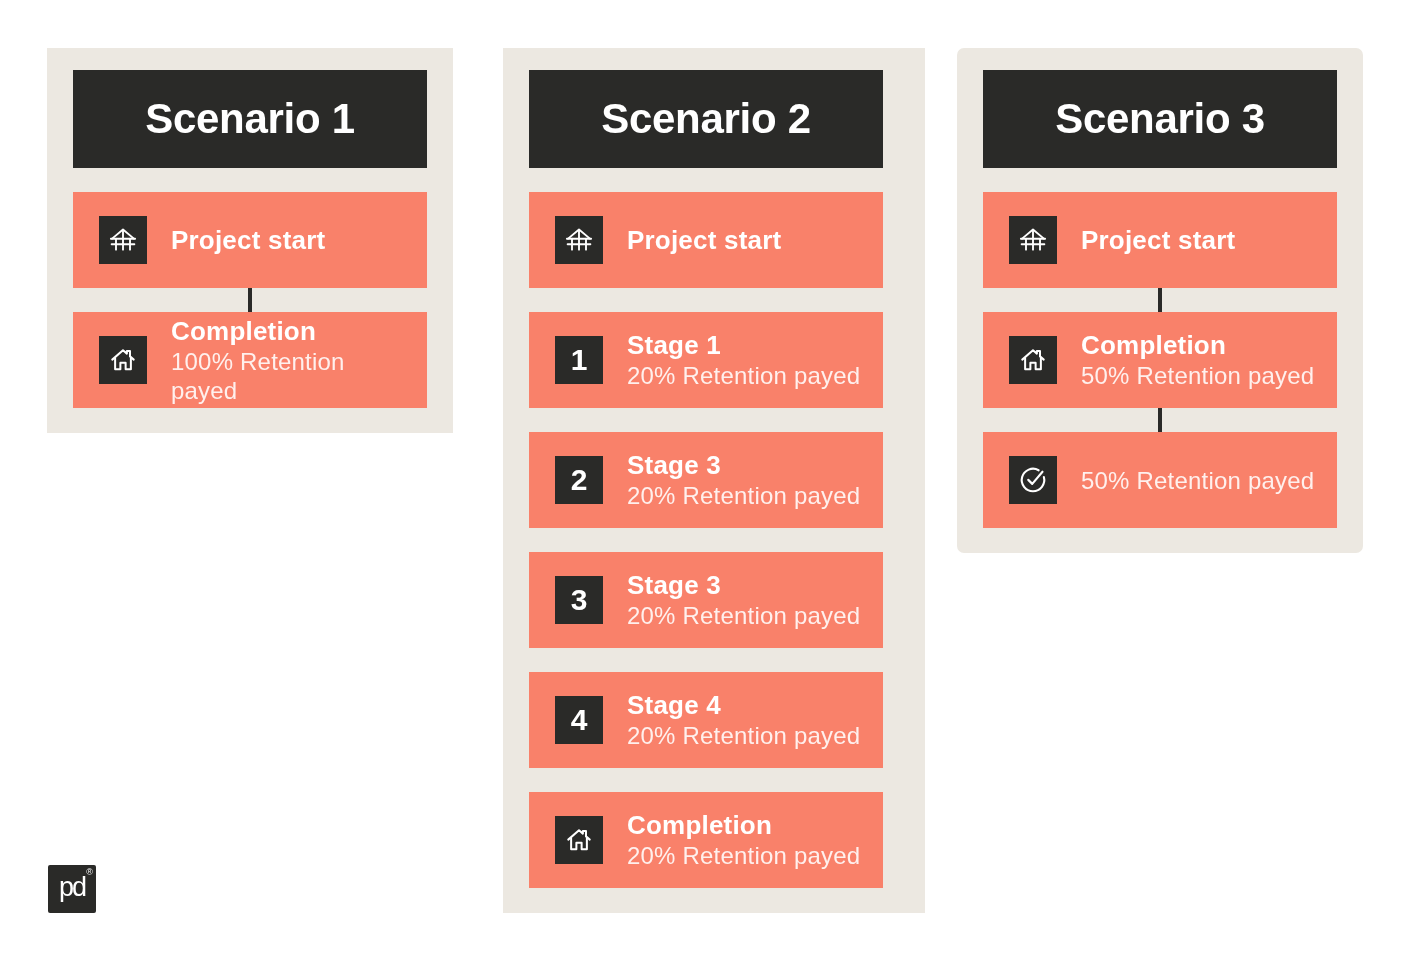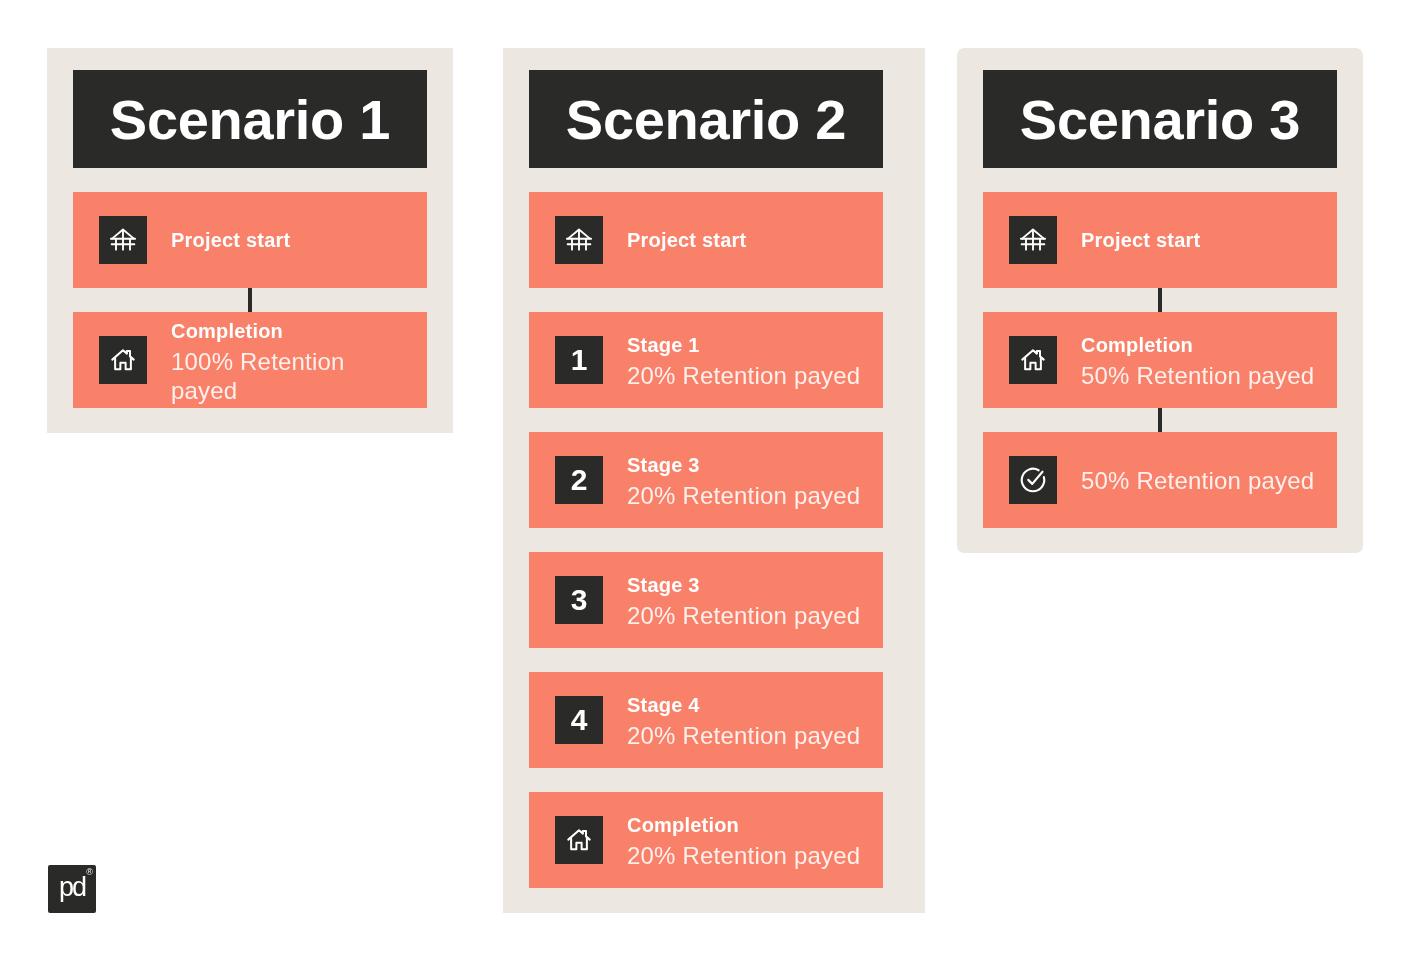--- a/index.html
+++ b/index.html
@@ -24,21 +24,21 @@
     position: absolute;
     left: 26px;
     top: 22px;
     height: 98px;
     background: var(--dark, #2A2A28);
     color: #ffffff;
     display: flex;
     align-items: center;
     justify-content: center;
     font-weight: bold;
-    font-size: 56px;
+    font-size: 42px;
     letter-spacing: -0.3px;
   }
   .step {
     position: absolute;
     left: 26px;
     height: 96px;
     background: var(--coral, #F9816A);
   }
   .icon-box {
     position: absolute;
@@ -63,21 +63,21 @@
     top: 0;
     height: 96px;
     right: 10px;
     display: flex;
     flex-direction: column;
     justify-content: center;
   }
   .step-title {
     color: #ffffff;
     font-weight: bold;
-    font-size: 20px;
+    font-size: 26px;
     line-height: 31px;
     letter-spacing: 0.2px;
   }
   .step-subtitle {
     color: rgba(255,255,255,0.88);
     font-size: 24px;
     line-height: 29px;
     letter-spacing: 0.2px;
   }
   .connector {

